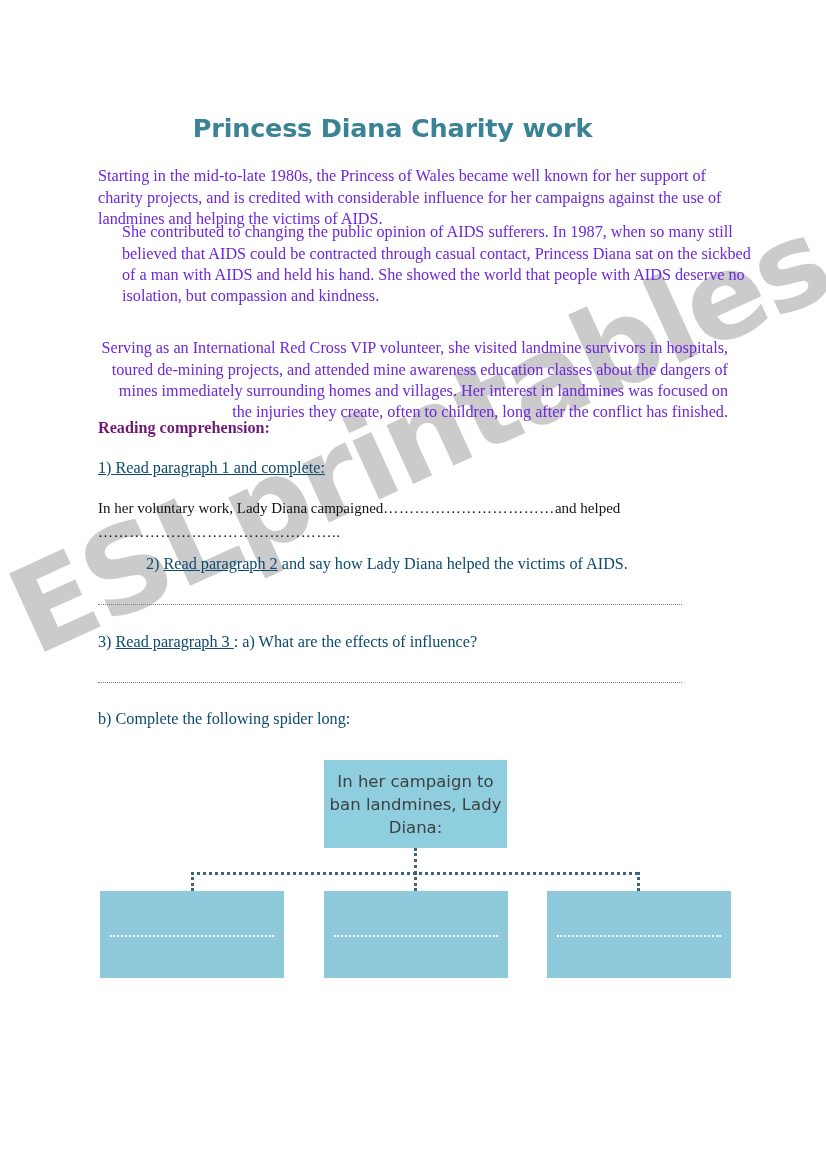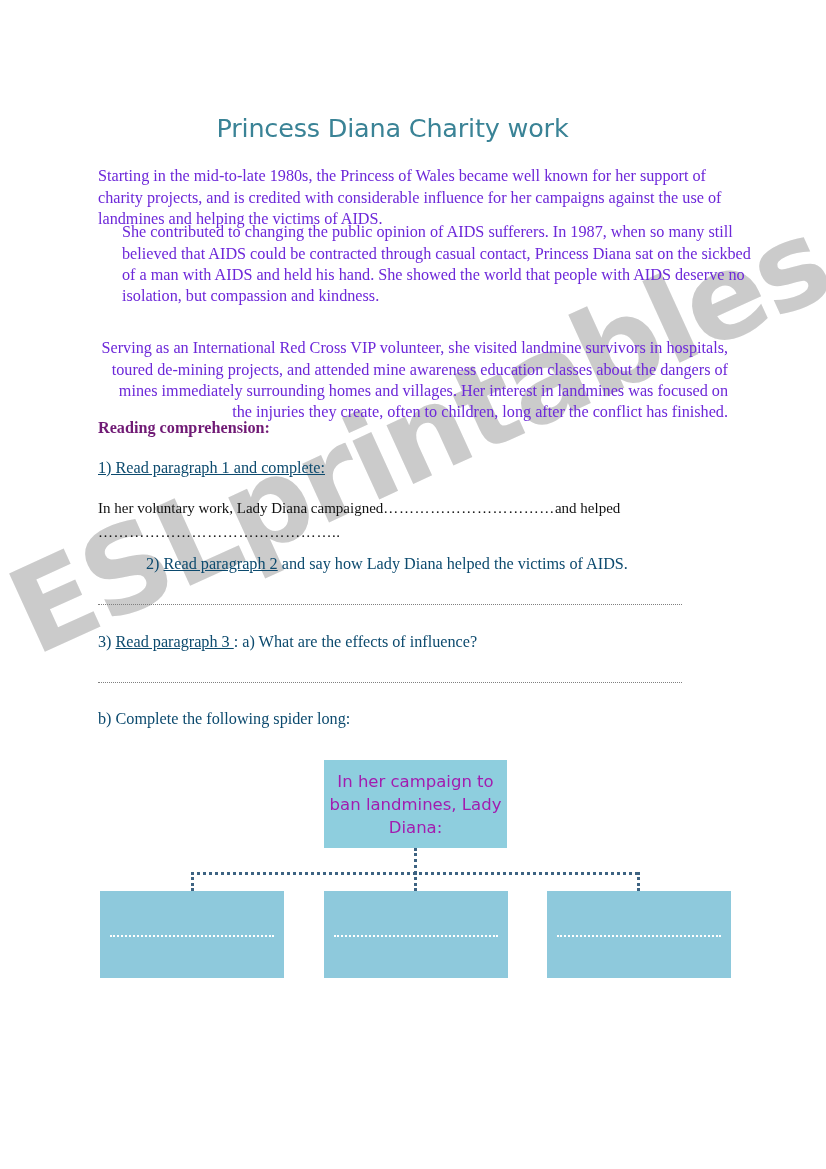--- a/index.html
+++ b/index.html
@@ -49,21 +49,21 @@
     z-index: 10;
   }
 
   #title {
     position: absolute;
     left: 0;
     top: 96px;
     width: 785px;
     text-align: center;
     font-family: "DejaVu Sans", "Liberation Sans", sans-serif;
-    font-weight: normal;
+    font-weight: bold;
     font-size: 25.5px;
     letter-spacing: -0.2px;
     color: #3a8396;
   }
 
   .para {
     position: absolute;
     left: 98px;
     width: 630px;
     font-size: 16.2px;
@@ -143,21 +143,21 @@
     height: 88px;
     background: #8ecede;
     box-sizing: border-box;
     display: flex;
     align-items: center;
     justify-content: center;
     text-align: center;
     font-family: "DejaVu Sans", "Liberation Sans", sans-serif;
     font-size: 16.5px;
     line-height: 23px;
-    color: #a21caf;
+    color: #404040;
   }
 
   .leaf-box {
     position: absolute;
     top: 891px;
     width: 184px;
     height: 87px;
     background: #8ec9dc;
     box-sizing: border-box;
   }

